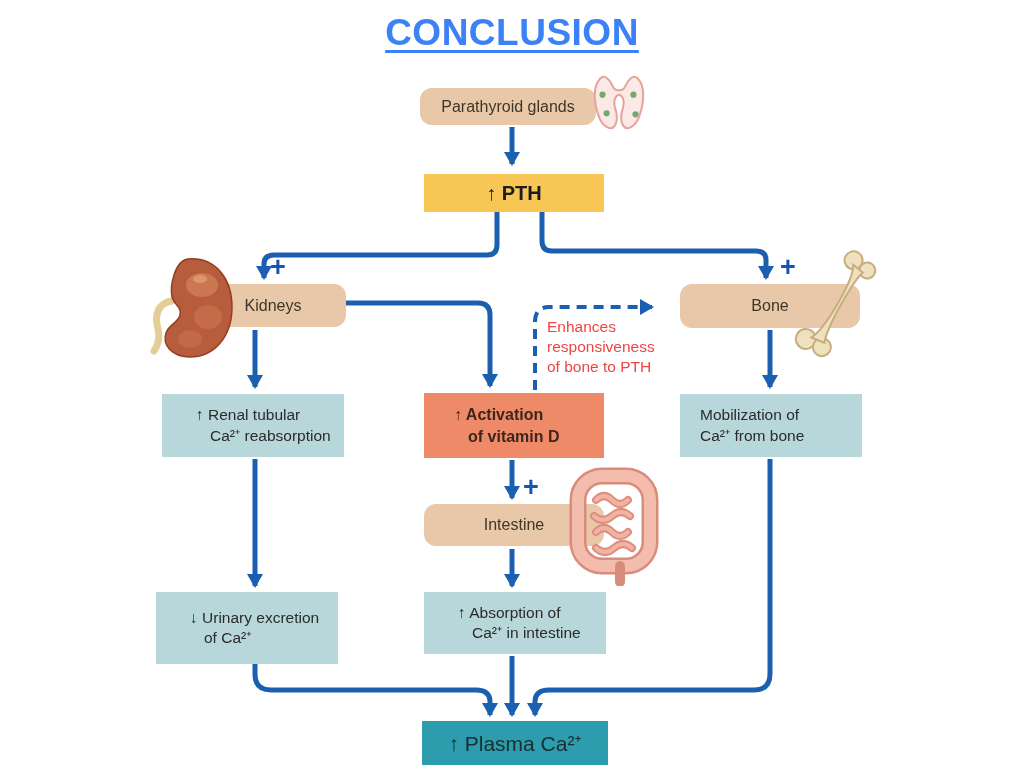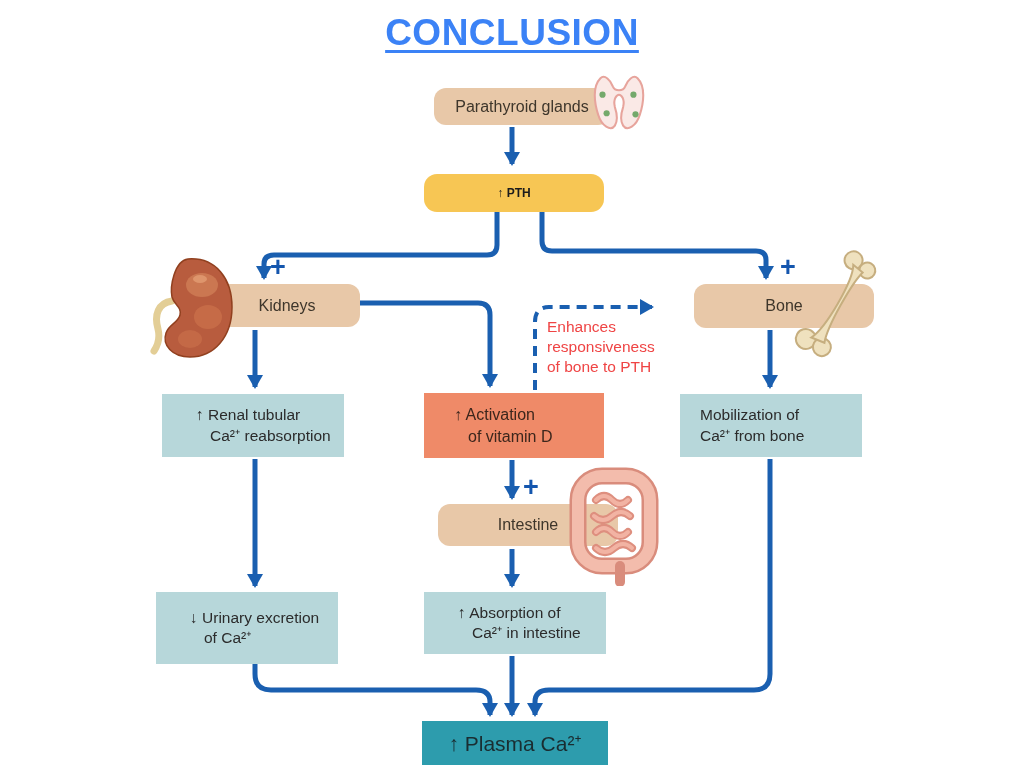--- a/index.html
+++ b/index.html
@@ -7,28 +7,28 @@
     width:1024px; height:768px; position:relative; background:#ffffff;
     font-family:"Liberation Sans", sans-serif; overflow:hidden;
   }
   .title {
     position:absolute; left:0; top:12px; width:1024px; text-align:center;
     font-size:37px; font-weight:bold; color:#3b82f6; letter-spacing:0.5px;
   }
   .title span { text-decoration:underline; text-underline-offset:5px; text-decoration-thickness:3px; }
   #arrows { position:absolute; left:0; top:0; z-index:1; }
   .box { position:absolute; z-index:2; box-sizing:border-box; display:flex; align-items:center; justify-content:center; }
-  .tan  { background:#E8C8A8; border-radius:12px; color:#3E362B; font-size:16px;margin-left:14px; }
-  .yellow { background:#F7C654; color:#1c1c1c; font-weight:bold; font-size:12px;border-radius:13px; }
+  .tan  { background:#E8C8A8; border-radius:12px; color:#3E362B; font-size:16px; }
+  .yellow { background:#F7C654; color:#1c1c1c; font-weight:bold; font-size:20px; }
   .bluebox {
     background:#B7D7DA; color:#2b2b2b; font-size:15.5px; line-height:1.32;
     flex-direction:column; align-items:flex-start; padding-left:34px;
   }
   .salmon {
-    background:#EF8A68; color:#3c261c; font-weight:normal; font-size:16px; line-height:1.32;
+    background:#EF8A68; color:#3c261c; font-weight:bold; font-size:16px; line-height:1.32;
     flex-direction:column; align-items:flex-start; padding-left:30px;
   }
   .teal { background:#2D9CAD; color:#1a2d31; font-size:21px; }
   .ind { padding-left:14px; }
   .plus { position:absolute; z-index:3; color:#1456AE; font-weight:bold; font-size:27px; line-height:1; }
   .enhances {
     position:absolute; z-index:3; left:547px; top:317px; width:150px;
     color:#ef4444; font-size:15.5px; line-height:1.28;
   }
   .icon { position:absolute; z-index:3; }

